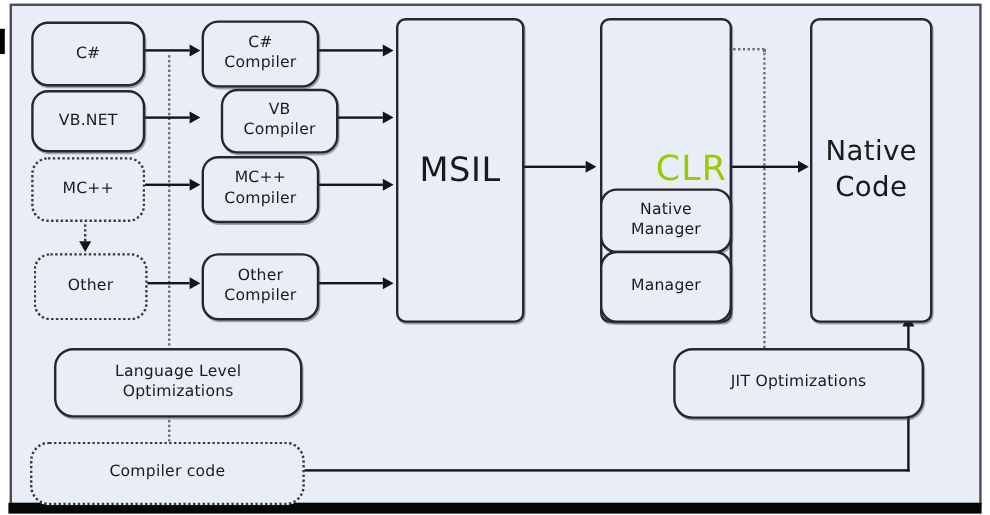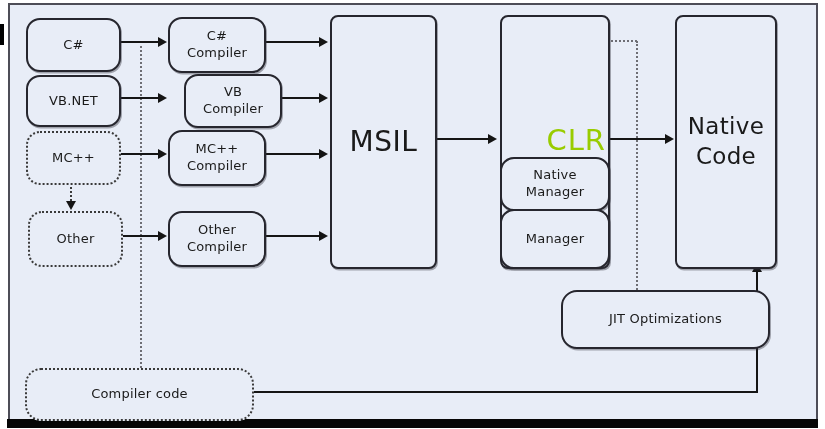--- a/index.html
+++ b/index.html
@@ -126,20 +126,24 @@
   </div>
   <div class="box" style="left:500px;top:209px;width:106px;height:56px;">
     <span class="lbl">Manager</span>
   </div>
 
   <div class="box tall" style="left:675px;top:15px;width:98px;height:250px;">
     <span class="lbl native-lbl">Native
 Code</span>
   </div>
 
+  <div class="box" style="left:45px;top:290px;width:203px;height:54px;border-radius:16px;">
+    <span class="lbl">Language Level
+Optimizations</span>
+  </div>
   <div class="box" style="left:535px;top:290px;width:205px;height:55px;border-radius:16px;margin-left:26px;">
     <span class="lbl">JIT Optimizations</span>
   </div>
   <div class="box dotted" style="left:25px;top:368px;width:225px;height:49px;border-radius:16px;">
     <span class="lbl">Compiler code</span>
   </div>
 
   <div class="bottom-bar"></div>
 </div>
 

